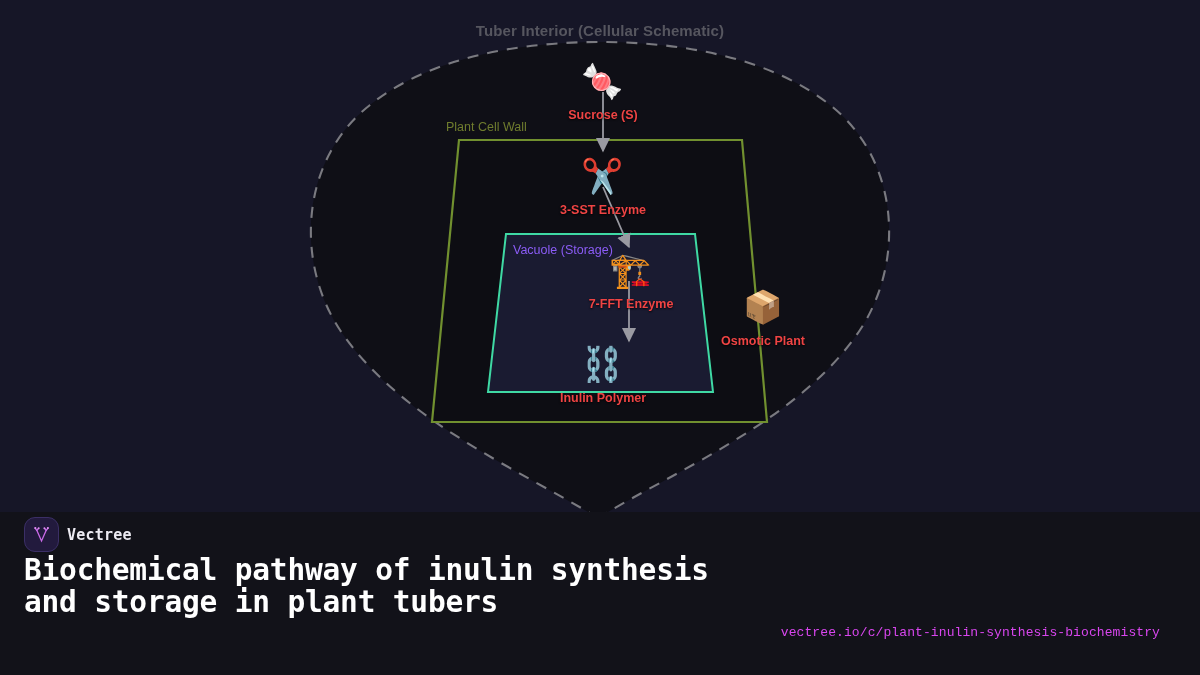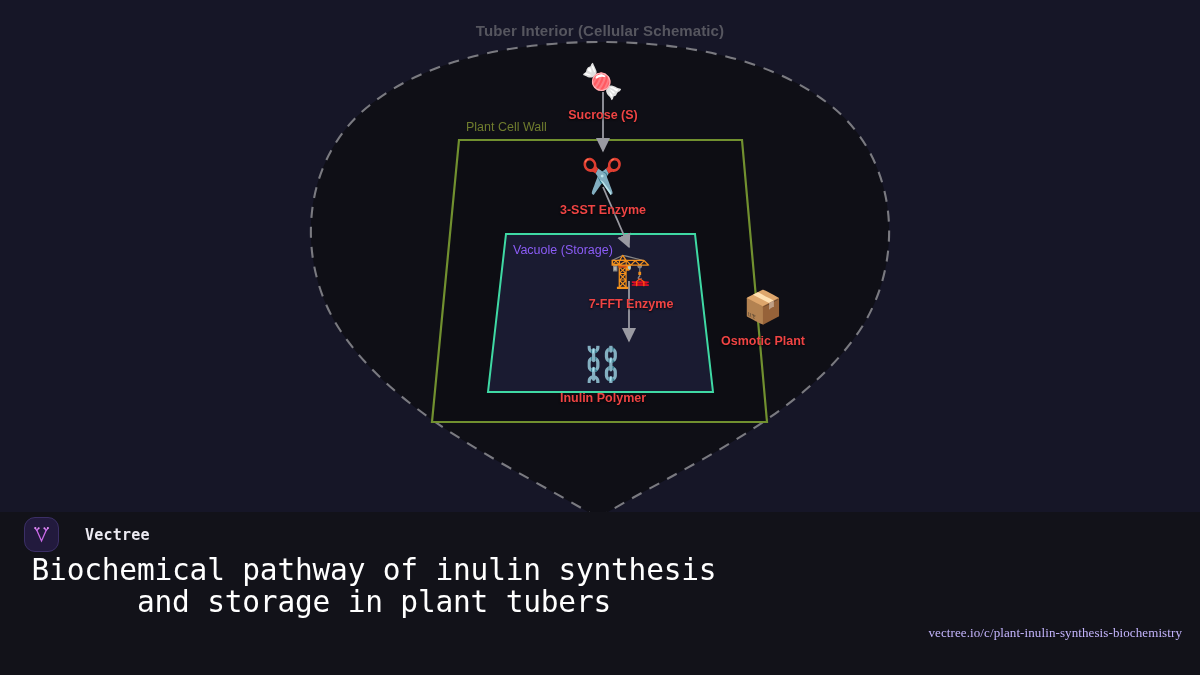--- a/index.html
+++ b/index.html
@@ -56,21 +56,21 @@
 
   
   .region-label {
     position: absolute;
     font-size: 12.5px;
     font-weight: normal;
     white-space: nowrap;
     user-select: none;
   }
   .region-label.cellwall {
-    left: 466px;
+    left: 446px;
     top: 120px;
     color: #6f7c2e;
   }
   .region-label.vacuole {
     left: 513px;
     top: 243px;
     color: #8b5cf6;
   }
 
   
@@ -111,21 +111,21 @@
     width: 1200px;
     height: 163px;
     background: #121219;
   }
   #brand {
     position: absolute;
     left: 24px;
     top: 5px;
     display: flex;
     align-items: center;
-    gap: 26px;
+    gap: 8px;
   }
   #brand-logo {
     width: 33px;
     height: 33px;
     border-radius: 11px;
     background: #221a3d;
     border: 1px solid #3b2f66;
     display: flex;
     align-items: center;
     justify-content: center;
@@ -137,33 +137,32 @@
     color: #eceaf2;
     letter-spacing: 0.2px;
   }
   #headline {
     position: absolute;
     left: 24px;
     top: 42px;
     width: 700px;
     font-family: "DejaVu Sans Mono", "Liberation Mono", monospace;
     font-size: 29.5px;
-    font-weight: normal;
+    font-weight: bold;
     line-height: 32px;
     color: #ffffff;
     letter-spacing: -0.2px;
-    text-align: center;
   }
   #footer-url {
     position: absolute;
-    right: 18px;
+    right: 40px;
     top: 113px;
-    font-family: Liberation Serif, serif;
+    font-family: Liberation Mono, monospace;
     font-size: 13px;
-    color: #c4b5fd;
+    color: #d946ef;
     letter-spacing: 0.1px;
   }
 </style>
 </head>
 <body>
 
 <div id="stage">
 
   <div id="diagram">
 

